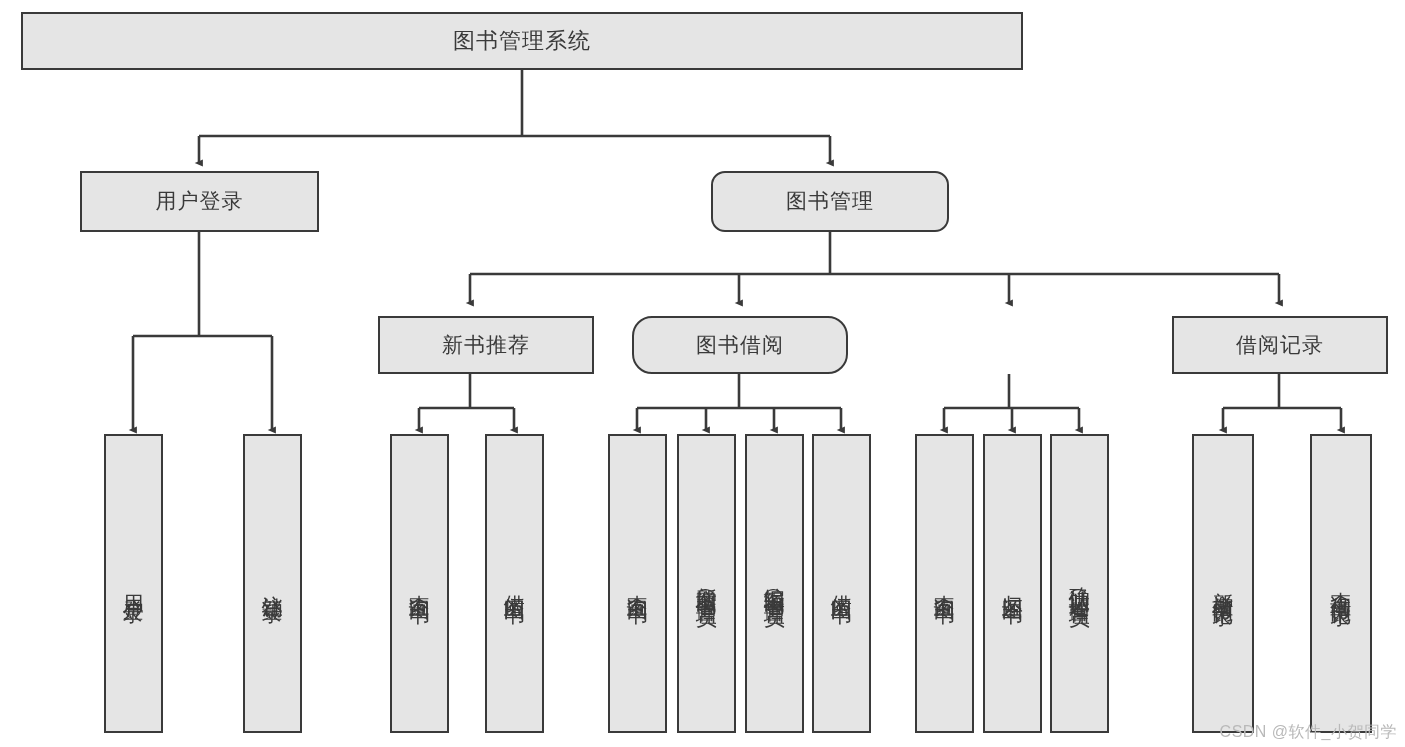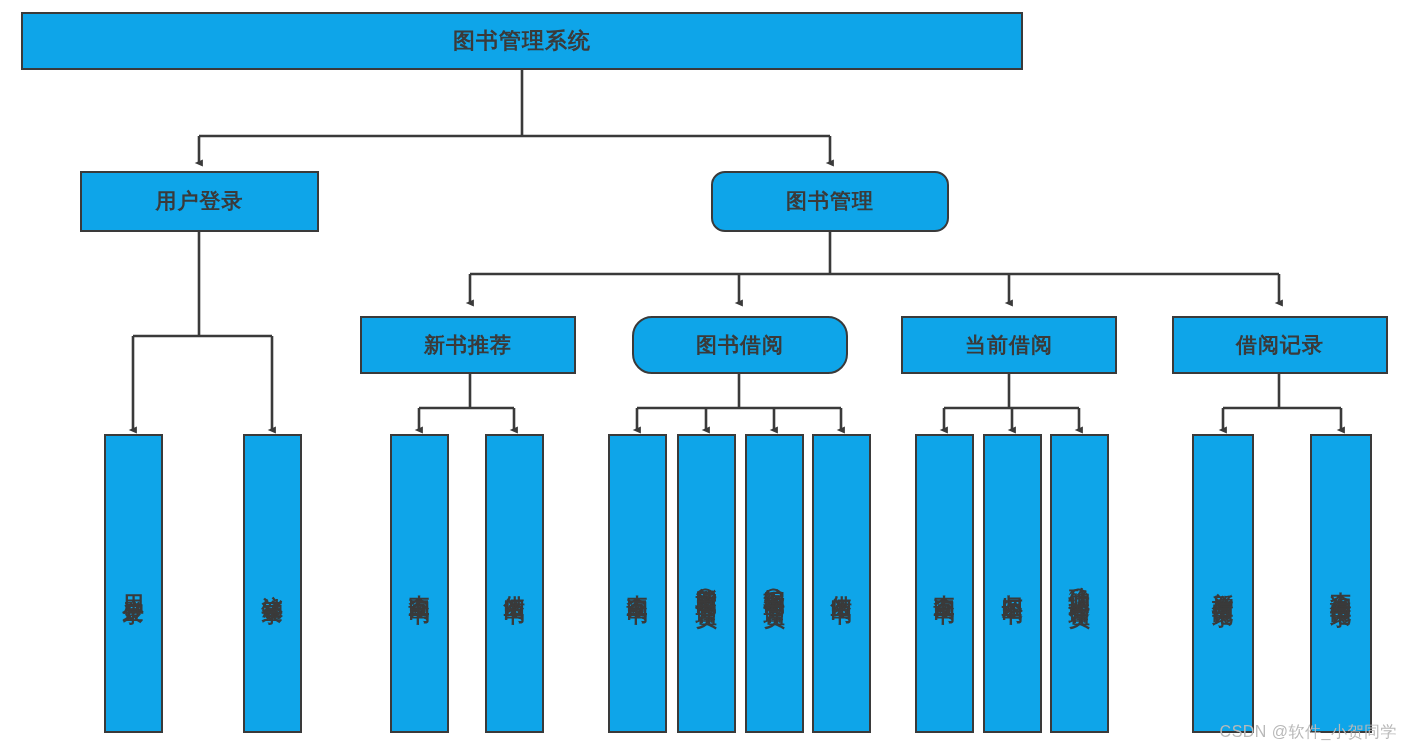--- a/index.html
+++ b/index.html
@@ -22,27 +22,26 @@
     position: absolute;
     left: 0;
     top: 0;
     width: 1405px;
     height: 747px;
     pointer-events: none;
   }
   .node {
     position: absolute;
     box-sizing: border-box;
-    background: #0ea5e9;
+    background: #e5e5e5;
     border: 2.5px solid #3a3a3a;
     display: flex;
     align-items: center;
     justify-content: center;
     color: #3a3a3a;
-    font-weight: bold;
   }
   .node .label {
     font-size: 21px;
     line-height: 1.25;
     letter-spacing: 1px;
     color: #3a3a3a;
     white-space: nowrap;
     text-align: center;
   }
   .node.root .label { font-size: 22px; }
@@ -133,31 +132,28 @@
   </div>
 
   <div class="node level2" style="left:80px; top:171px; width:239px; height:61px;">
     <span class="label">用户登录</span>
   </div>
 
   <div class="node level2" style="left:711px; top:171px; width:238px; height:61px;border-radius:14px;">
     <span class="label">图书管理</span>
   </div>
 
-  <div class="node level3" style="left:360px; top:316px; width:216px; height:58px;">
+  <div class="node level3" style="left:378px; top:316px; width:216px; height:58px;">
     <span class="label">新书推荐</span>
   </div>
 
   <div class="node level3" style="left:632px; top:316px; width:216px; height:58px;border-radius:20px;">
     <span class="label">图书借阅</span>
   </div>
 
-  <div class="node level3" style="left:901px; top:316px; width:216px; height:58px;">
-    <span class="label">当前借阅</span>
-  </div>
 
   <div class="node level3" style="left:1172px; top:316px; width:216px; height:58px;justify-content:center;">
     <span class="label">借阅记录</span>
   </div>
 
   <div class="node leaf" style="left:104px; top:434px; width:59px; height:299px;">
     <span class="label">用户登录</span>
   </div>
 
   <div class="node leaf" style="left:243px; top:434px; width:59px; height:299px;">

